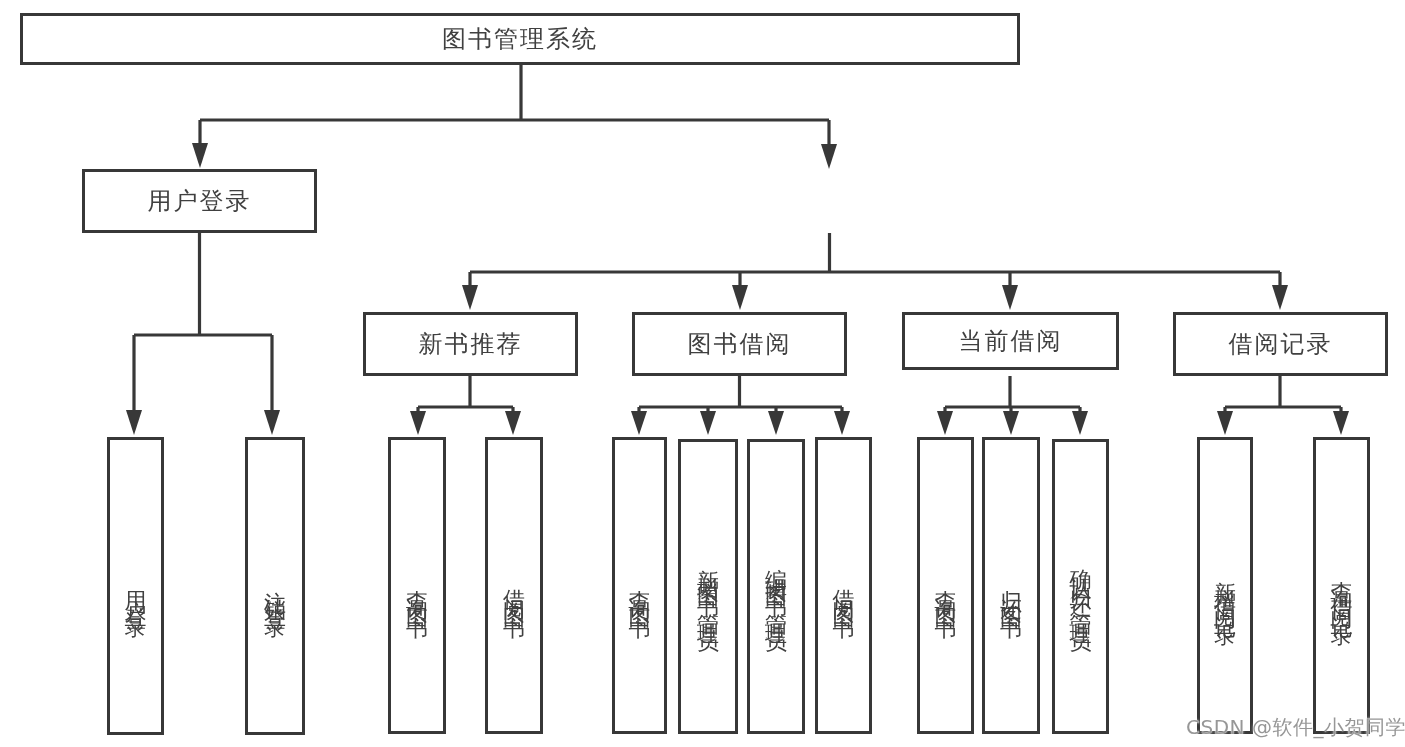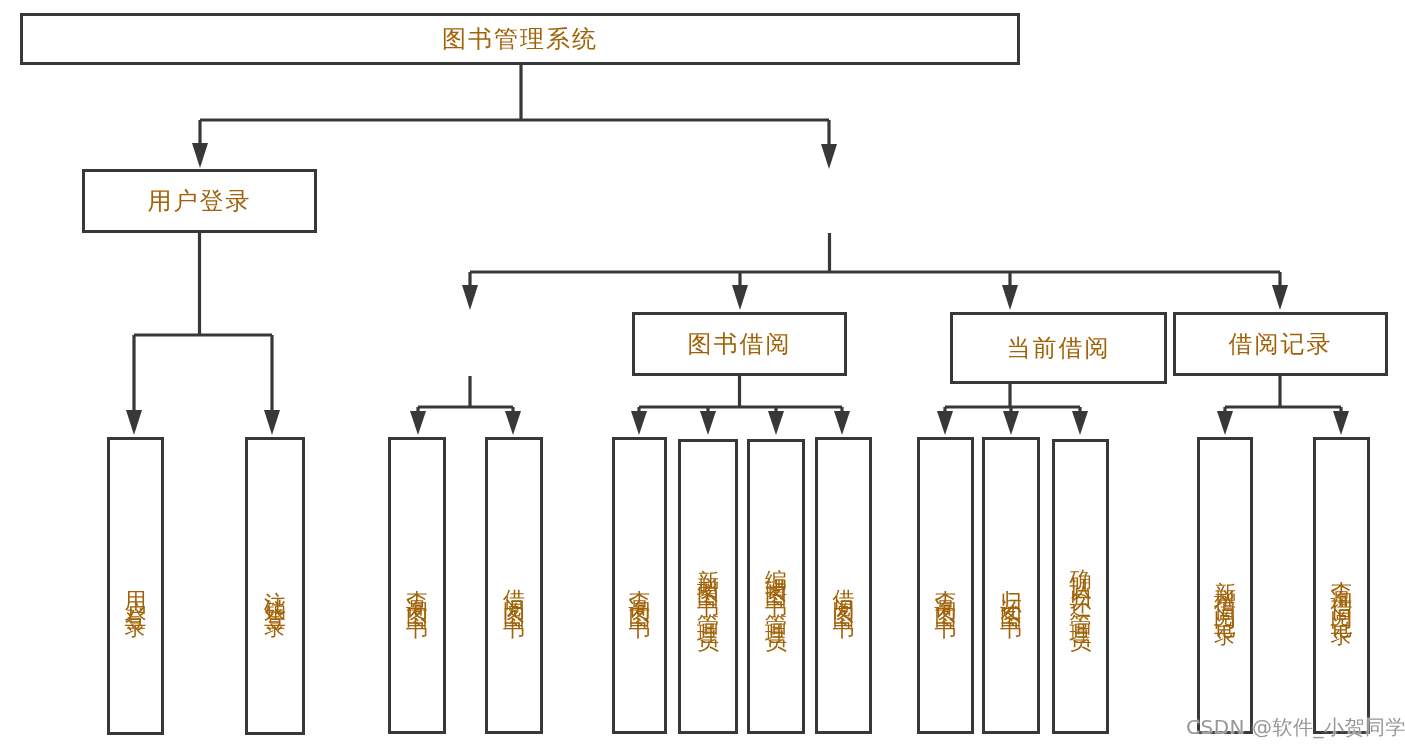--- a/index.html
+++ b/index.html
@@ -3,21 +3,21 @@
 <meta charset="utf-8">
 <style>
   html,body{margin:0;padding:0;background:#ffffff;}
   body{font-family:"DejaVu Sans","Liberation Sans",sans-serif;}
   .canvas{
     position:relative;width:1405px;height:747px;background:#ffffff;overflow:hidden;
   }
   .wires{position:absolute;left:0;top:0;width:1405px;height:747px;}
   .node{
     position:absolute;box-sizing:border-box;background:#ffffff;
-    border:3.5px solid #383838;color:#a16207;
+    border:3.5px solid #383838;color:#404040;
     display:flex;align-items:center;justify-content:center;
   }
   .hnode{font-size:24px;letter-spacing:2px;white-space:nowrap;}
   .vnode{font-size:22px;}
   .vnode .vtext{
     writing-mode:vertical-rl;text-orientation:mixed;
     letter-spacing:9px;line-height:1;
     margin-bottom:-9px; 
   }
   .watermark{
@@ -79,24 +79,27 @@
   </svg>
 
   <div class="node hnode" style="left:20px;top:13px;width:1000px;height:52px;">
     <span>图书管理系统</span>
   </div>
 
   <div class="node hnode" style="left:82px;top:169px;width:235px;height:64px;">
     <span>用户登录</span>
   </div>
 
+  <div class="node hnode" style="left:363px;top:312px;width:215px;height:64px;">
+    <span>新书推荐</span>
+  </div>
   <div class="node hnode" style="left:632px;top:312px;width:215px;height:64px;align-items:center;">
     <span>图书借阅</span>
   </div>
-  <div class="node hnode" style="left:902px;top:312px;width:217px;height:72px;margin-left:48px;">
+  <div class="node hnode" style="left:902px;top:312px;width:217px;height:58px;">
     <span>当前借阅</span>
   </div>
   <div class="node hnode" style="left:1173px;top:312px;width:215px;height:64px;">
     <span>借阅记录</span>
   </div>
 
   <div class="node vnode" style="left:107px;top:437px;width:57px;height:298px;">
     <span class="vtext">用户登录</span>
   </div>
   <div class="node vnode" style="left:245px;top:437px;width:60px;height:298px;">

